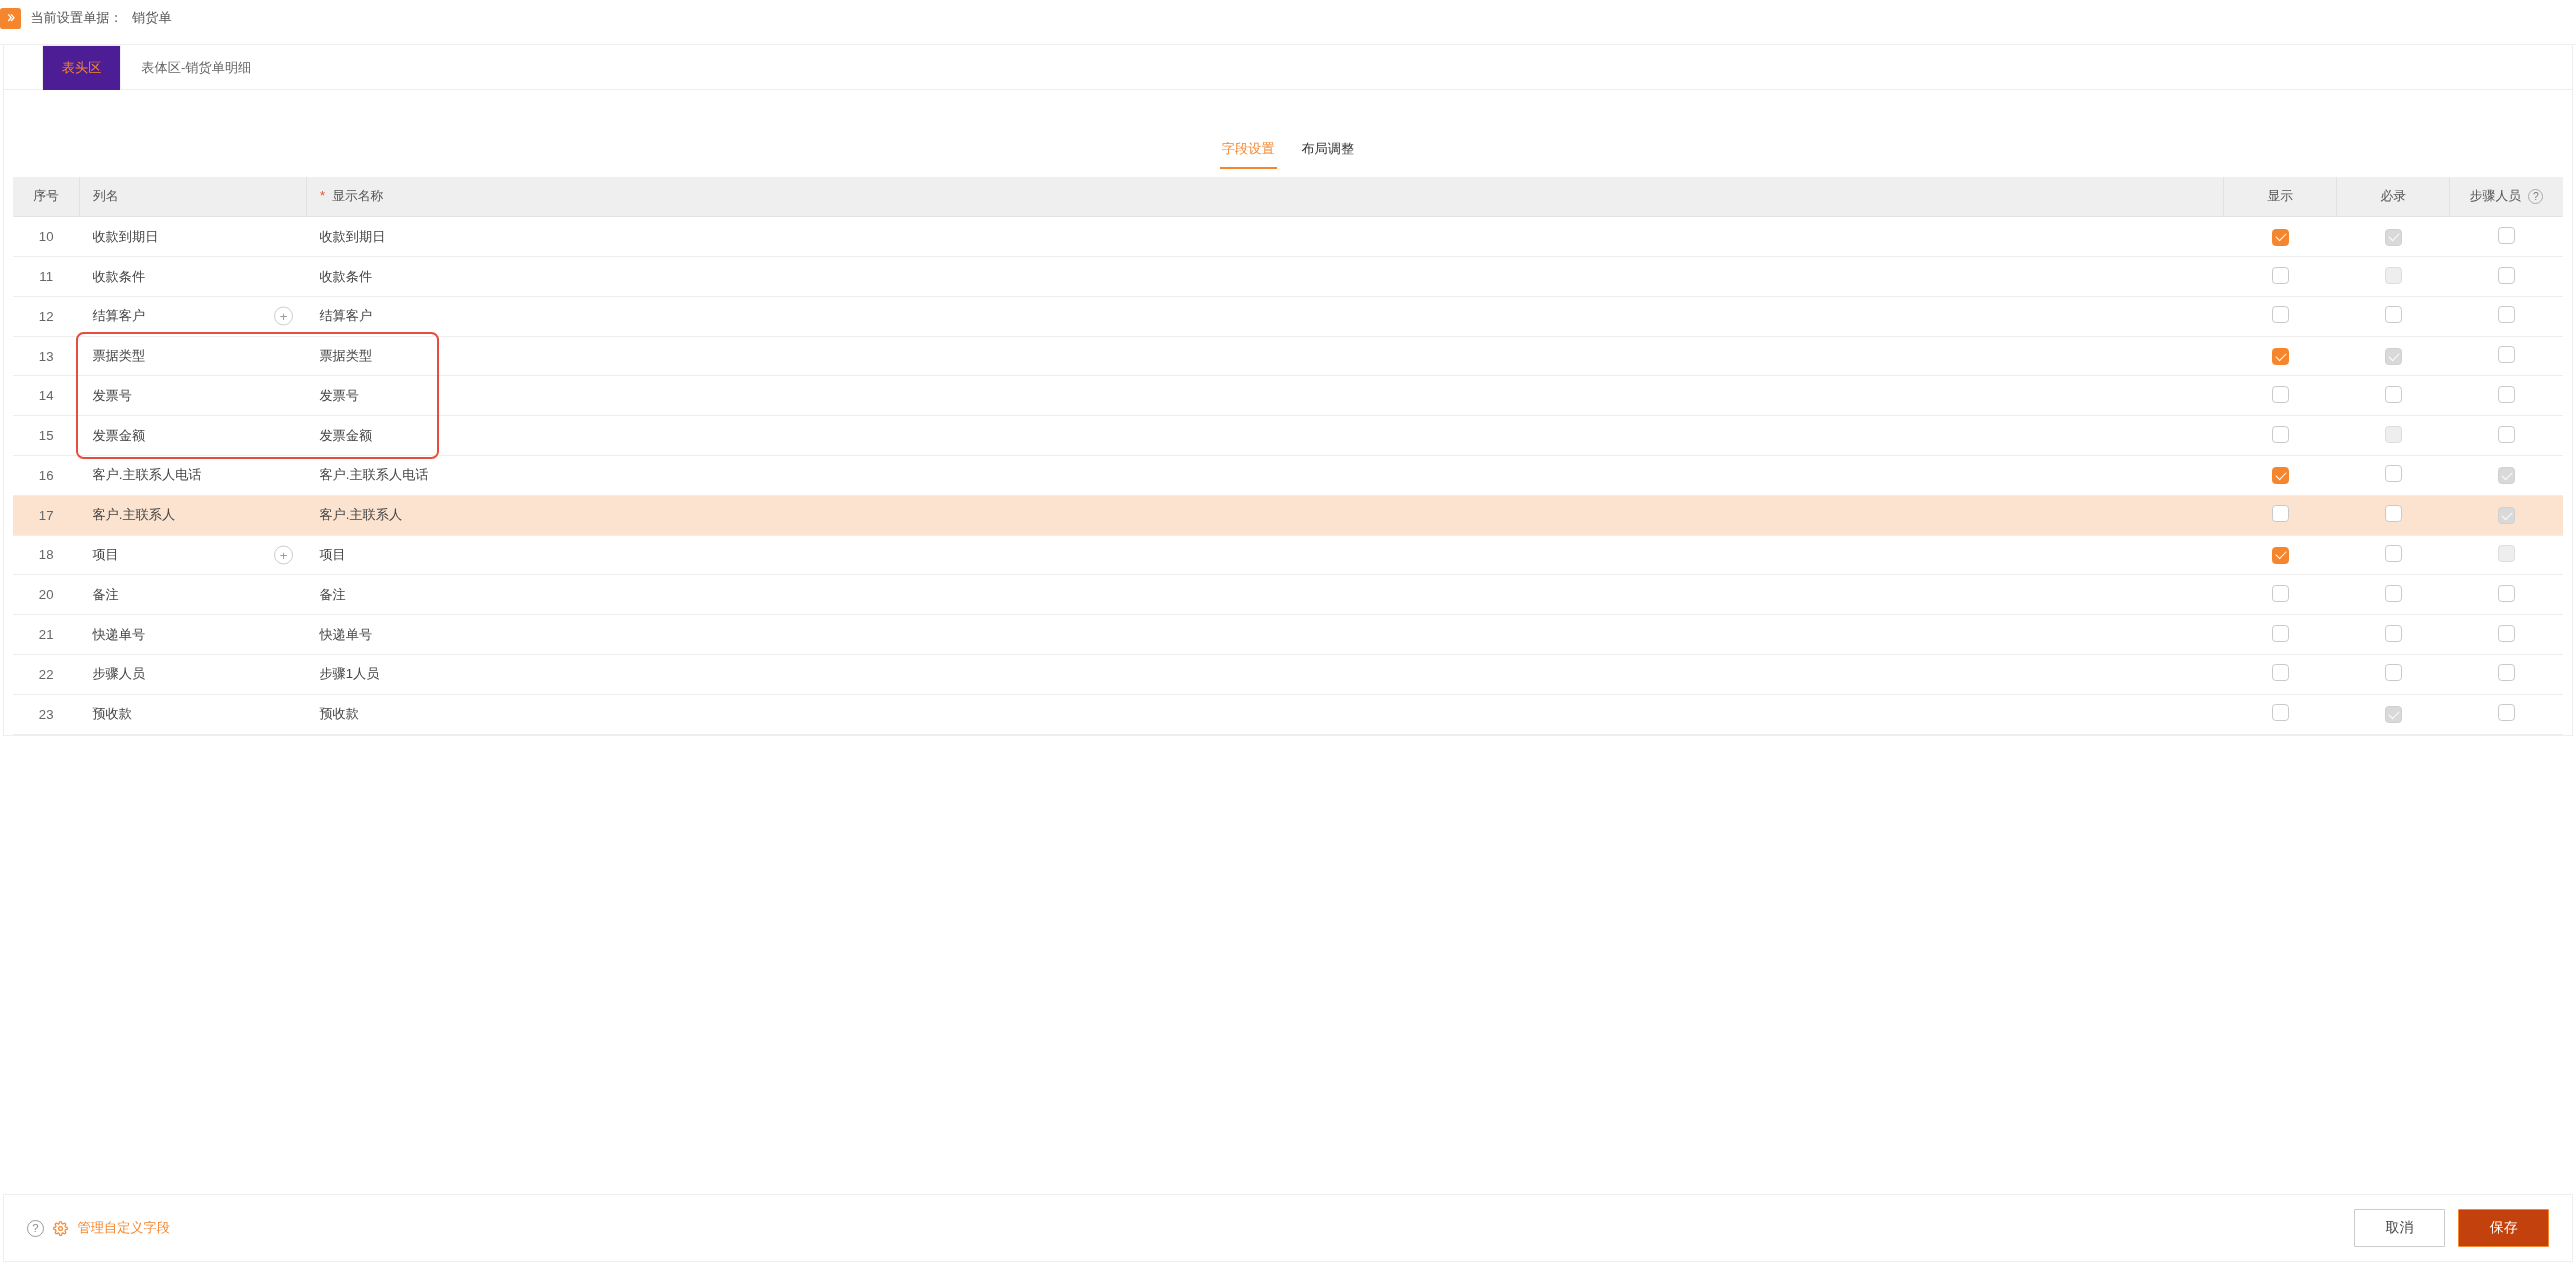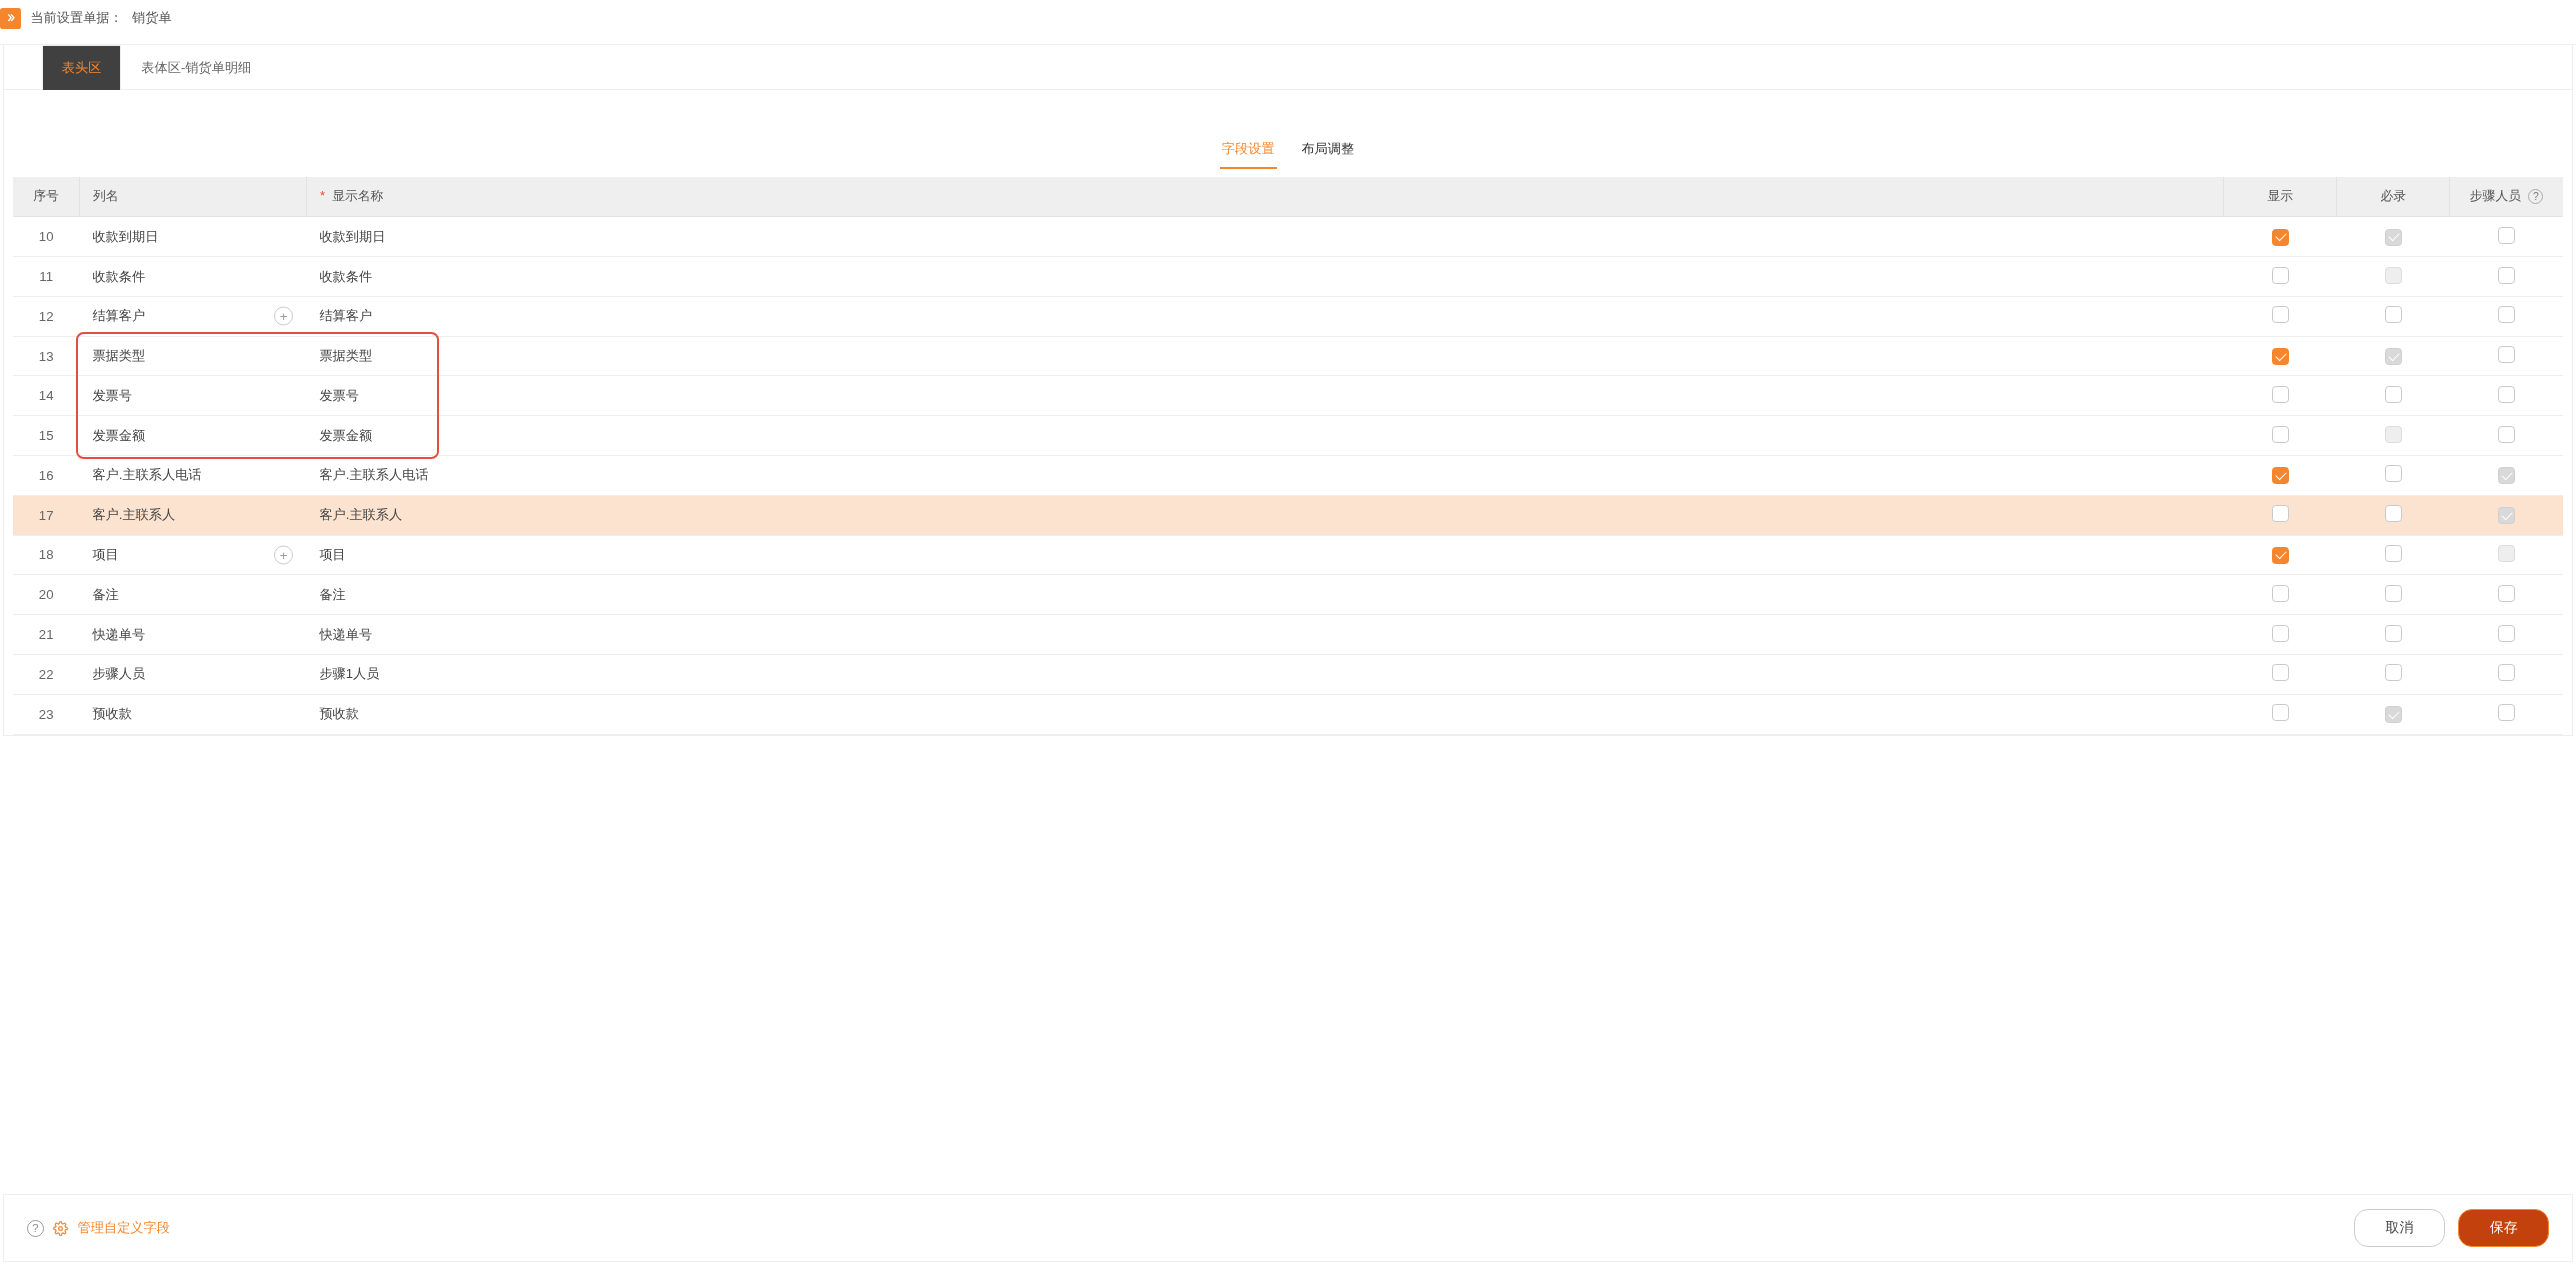--- a/index.html
+++ b/index.html
@@ -25,21 +25,21 @@
 
   
   .section-tabs {
     display: flex; padding: 0 38px; border-bottom: 0.9px solid #eee;
   }
   .section-tab {
     padding: 13.2px 19px; font-size: 13.2px; color: #666; cursor: pointer;
     border: 0.9px solid transparent; border-bottom: none; margin-bottom: -0.9px;
   }
   .section-tab.active {
-    color: #f5862e; border-color: #eee; background: #404040;
+    color: #f5862e; border-color: #eee; background: #4c1d95;
   }
   .section-wrap { border: 0.9px solid #eee; border-top:none; margin: 0 2.8px 0 2.8px;}
 
   
   .sub-tabs {
     display: flex; justify-content: center; gap: 23px;
     padding: 17px 0 0 0; font-size: 13.2px;
   }
   .sub-tab { padding: 5.7px 1.9px 9.4px 1.9px; cursor: pointer; color: #333; border-bottom: 2.8px solid transparent; margin-top: 27px; }
   .sub-tab.active { color: #f5862e; border-bottom-color: #f5862e; }
@@ -106,21 +106,21 @@
     position: fixed; bottom: 9.4px; left: 2.8px; right: 2.8px;
     display: flex; align-items: center; justify-content: space-between;
     padding: 13.2px 23px; background: #fff; border: 0.9px solid #eee;
   }
   .footer-left { display:flex; align-items:center; gap:9.4px; font-size:13.2px; }
   .q-icon { width:17px;height:17px;border:1.4px solid #999;border-radius:50%;display:inline-flex;align-items:center;justify-content:center;font-size:11.3px;color:#888; }
   .gear-icon { color:#f5862e; display:inline-flex; }
   .manage-link { color:#f5862e; cursor:pointer; }
   .footer-right { display:flex; gap:13.2px; }
   .btn {
-    min-width: 91px; padding: 9.4px 24.6px; font-size: 14px; border-radius: 14px;
+    min-width: 91px; padding: 9.4px 24.6px; font-size: 14px; border-radius: 1px;
     cursor: pointer; border: 0.9px solid #ccc; background: #fff; color:#444;
   }
   .btn.primary { background:#c2410c; border-color:#f5862e; color:#fff; }
 
   .table-outer { position: relative; }
 </style>
 </head>
 <body>
 
 <div class="page">

